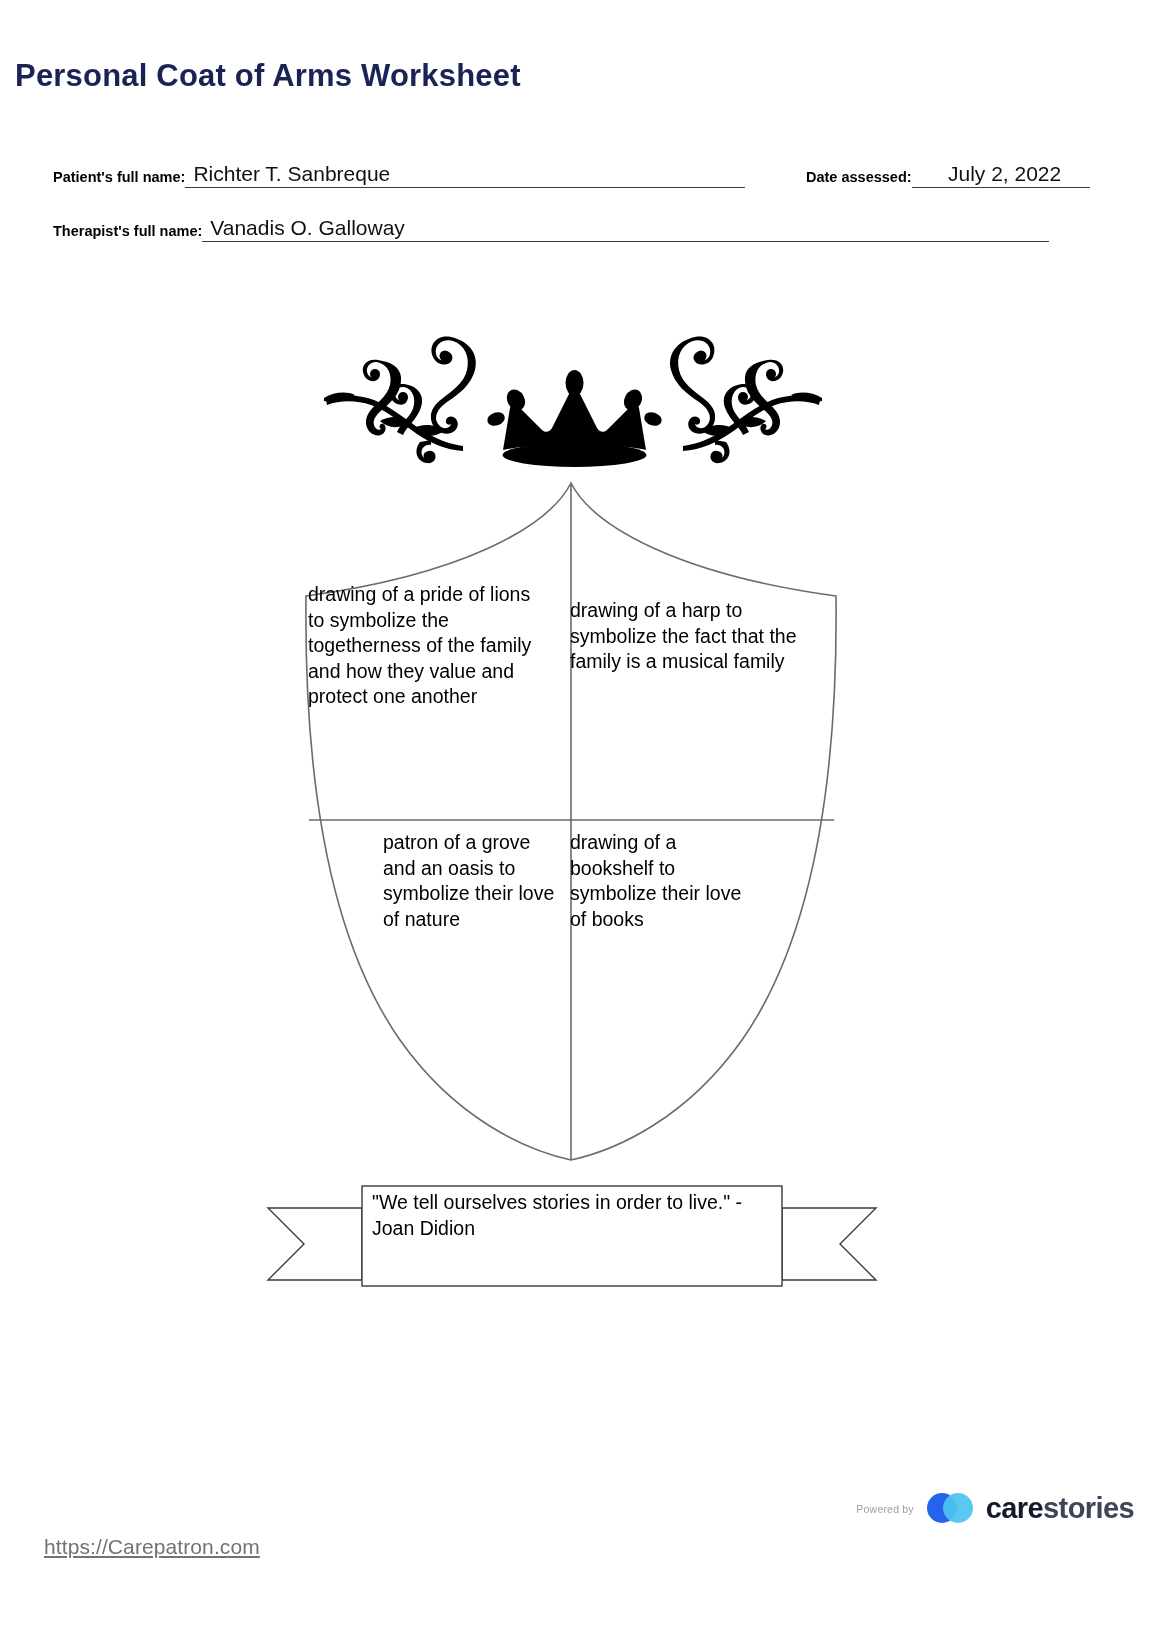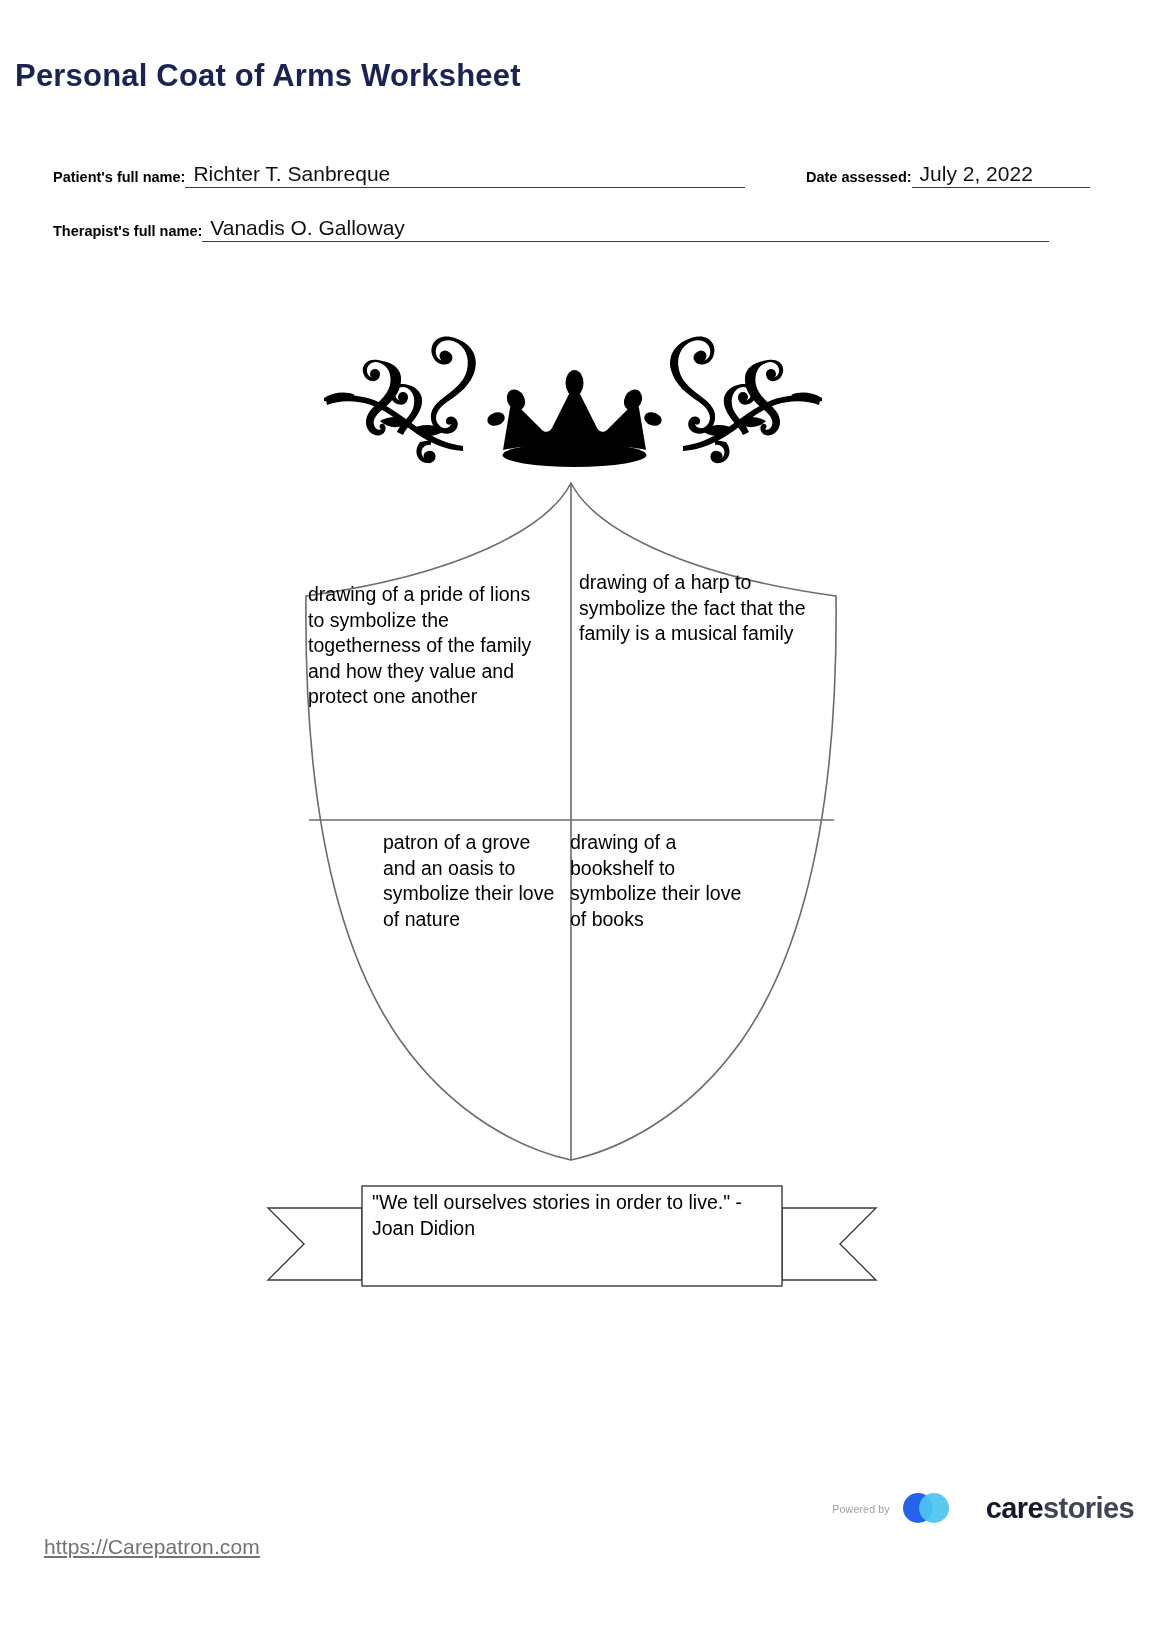--- a/index.html
+++ b/index.html
@@ -59,21 +59,21 @@
     font-weight: normal;
     color: #111;
     line-height: 1.05;
     white-space: nowrap;
     overflow: hidden;
   }
 
   #row-patient { left: 45px; top: 8px; }
   #row-patient .field-line { width: 560px; }
 
-  #row-date { left: 798px; top: 8px; }
+  #row-date { left: 798px; top: 8px; text-align: center; }
   #row-date .field-line { width: 178px; }
 
   #row-therapist { left: 45px; top: 48px; margin-top: 14px; }
   #row-therapist .field-line { width: 847px; }
 
   
   .ornament {
     position: absolute;
     top: 312px;
     left: 318px;
@@ -93,21 +93,21 @@
 
   .quad-text {
     position: absolute;
     font-size: 19.5px;
     line-height: 25.5px;
     color: #000;
     white-space: pre-wrap;
     font-family: "Liberation Sans", sans-serif;
   }
   #quad-1 { left: 38px; top: 112px; width: 235px; }
-  #quad-2 { left: 300px; top: 100px; width: 245px; padding-left: 9px; }
+  #quad-2 { left: 300px; top: 128px; width: 245px; }
   #quad-3 { left: 113px; top: 360px; width: 180px; }
   #quad-4 { left: 300px; top: 360px; width: 180px; }
 
   
   .banner-area {
     position: absolute;
     top: 1180px;
     left: 262px;
     width: 620px;
     height: 115px;
@@ -149,21 +149,21 @@
     padding-top: 2px;
     text-align: right;
   }
   .brand-mark { display: block; }
   .brand-word {
     font-size: 29px;
     font-weight: bold;
     letter-spacing: -0.6px;
     line-height: 1;
   }
-  .brand-care { color: #14182b; margin-left: 24px; }
+  .brand-care { color: #14182b; }
   .brand-patron { color: #3f4557; font-weight: 600; }
 </style>
 </head>
 <body>
 
 <div class="page-title">Personal Coat of Arms Worksheet</div>
 
 <div class="form-header">
 
   <div class="field-row" id="row-patient">

